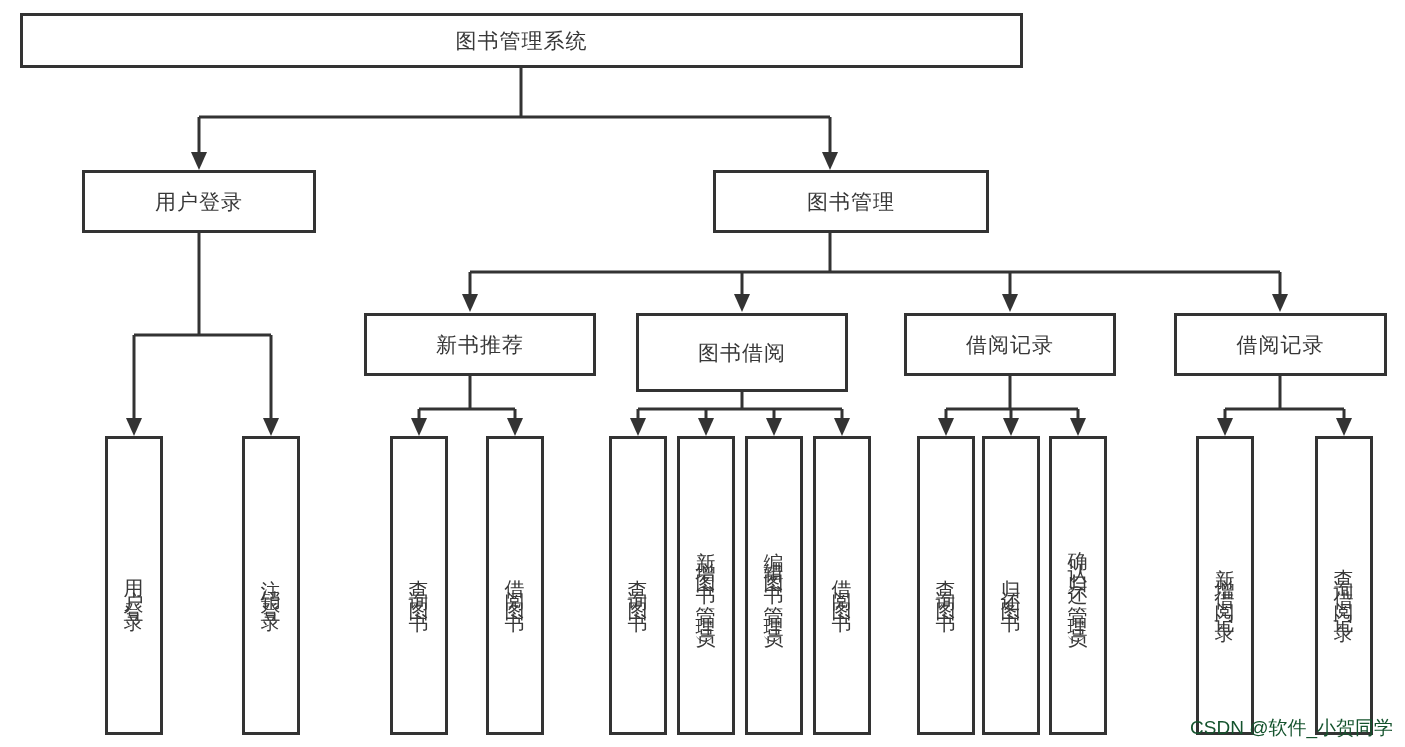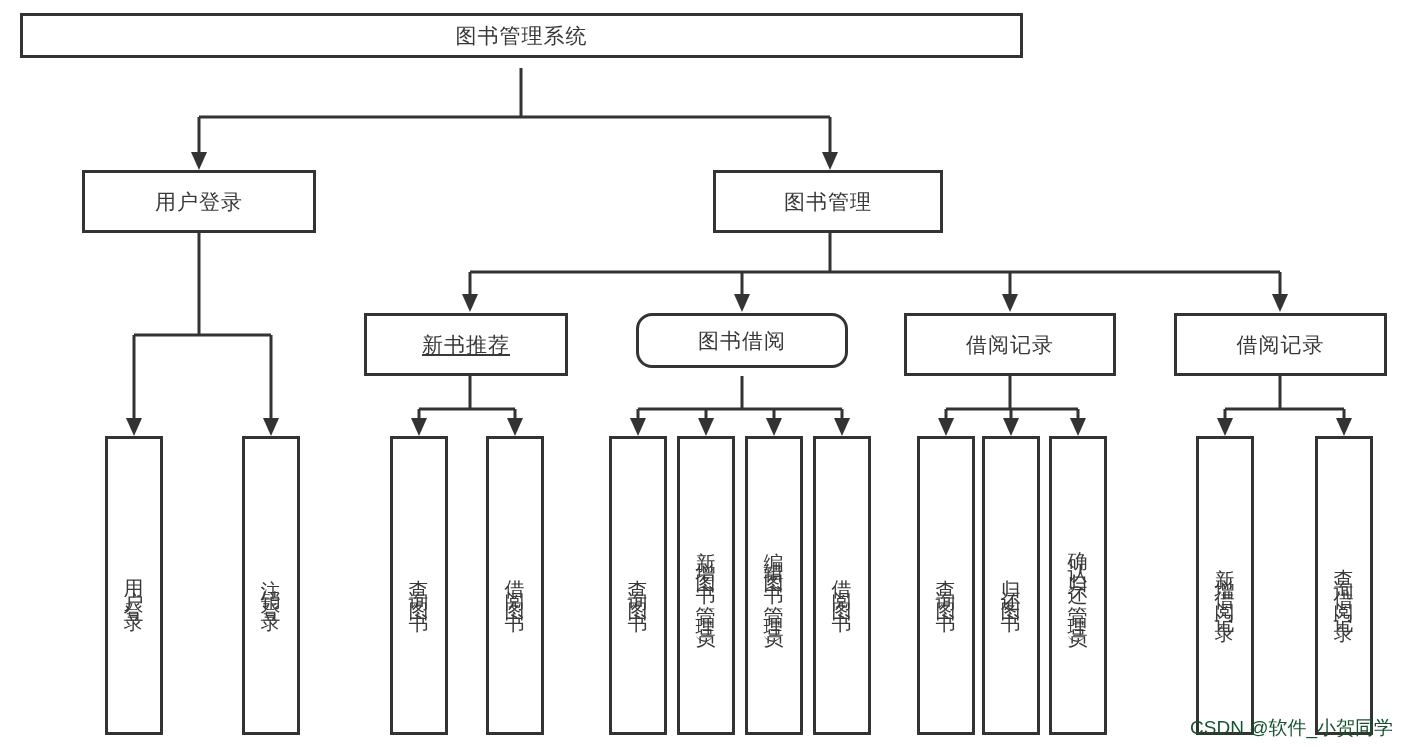--- a/index.html
+++ b/index.html
@@ -130,35 +130,35 @@
     <g>
       <path d="M1280,376 V409"></path>
       <path d="M1225,409 H1344"></path>
       <path d="M1225,409 V420"></path>
       <path d="M1344,409 V420"></path>
       <polygon points="1217,418 1233,418 1225,436" fill="#333333" stroke="none"></polygon>
       <polygon points="1336,418 1352,418 1344,436" fill="#333333" stroke="none"></polygon>
     </g>
   </svg>
 
-  <div class="hbox" style="left:20px; top:13px; width:1003px; height:45px;">
+  <div class="hbox" style="left:20px; top:13px; width:1003px; height:55px;">
     <span>图书管理系统</span>
   </div>
 
   <div class="hbox" style="left:82px; top:170px; width:234px; height:63px;">
     <span>用户登录</span>
   </div>
-  <div class="hbox" style="left:713px; top:170px; width:230px; height:63px;">
+  <div class="hbox" style="left:713px; top:170px; width:276px; height:63px;">
     <span>图书管理</span>
   </div>
 
-  <div class="hbox" style="left:364px; top:313px; width:204px; height:63px;text-decoration:underline;">
+  <div class="hbox" style="left:364px; top:313px; width:232px; height:63px;">
     <span>新书推荐</span>
   </div>
-  <div class="hbox" style="left:636px; top:313px; width:212px; height:55px;border-radius:16px;">
+  <div class="hbox" style="left:636px; top:313px; width:212px; height:79px;">
     <span>图书借阅</span>
   </div>
   <div class="hbox" style="left:904px; top:313px; width:212px; height:63px;">
     <span>借阅记录</span>
   </div>
   <div class="hbox" style="left:1174px; top:313px; width:213px; height:63px;font-family:Liberation Mono, monospace;">
     <span>借阅记录</span>
   </div>
 
   <div class="vbox" style="left:105px; top:436px; width:58px; height:299px;">

